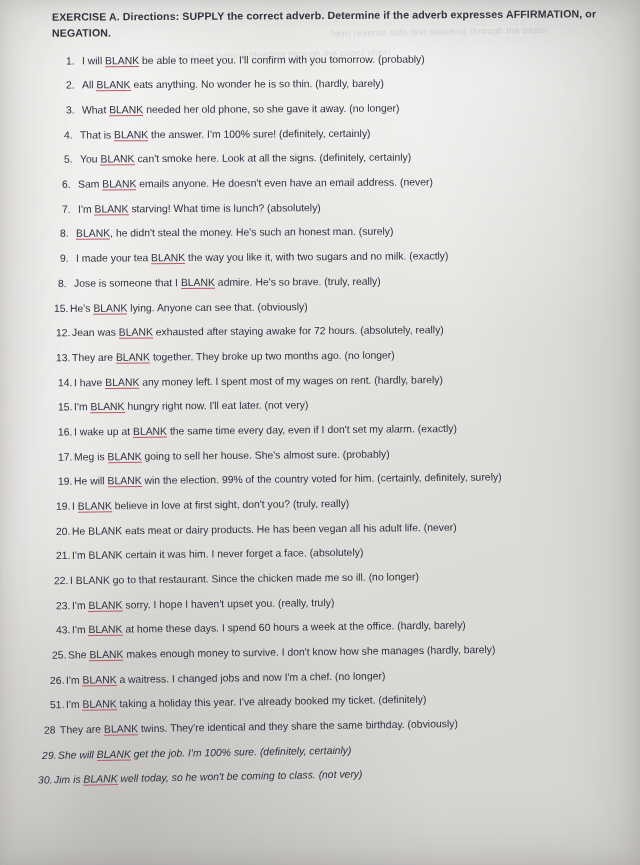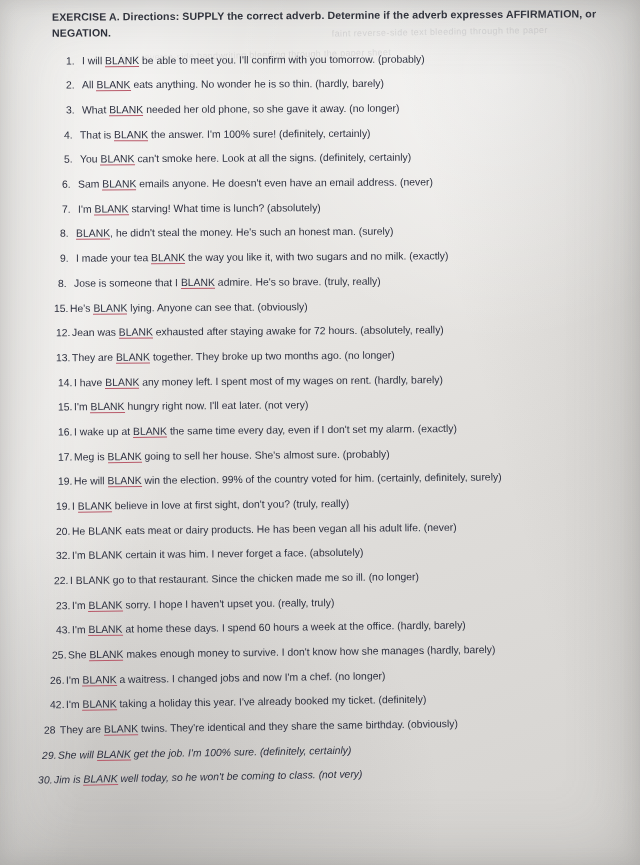--- a/index.html
+++ b/index.html
@@ -169,27 +169,27 @@
         <li class="item"><span class="num">15.</span><span>He's </span><span class="blank">BLANK</span><span> lying. Anyone can see that. (obviously)</span></li>
         <li class="item"><span class="num">12.</span><span>Jean was </span><span class="blank">BLANK</span><span> exhausted after staying awake for 72 hours. (absolutely, really)</span></li>
         <li class="item"><span class="num">13.</span><span>They are </span><span class="blank">BLANK</span><span> together. They broke up two months ago. (no longer)</span></li>
         <li class="item"><span class="num">14.</span><span>I have </span><span class="blank">BLANK</span><span> any money left. I spent most of my wages on rent. (hardly, barely)</span></li>
         <li class="item"><span class="num">15.</span><span>I'm </span><span class="blank">BLANK</span><span> hungry right now. I'll eat later. (not very)</span></li>
         <li class="item"><span class="num">16.</span><span>I wake up at </span><span class="blank">BLANK</span><span> the same time every day, even if I don't set my alarm. (exactly)</span></li>
         <li class="item"><span class="num">17.</span><span>Meg is </span><span class="blank">BLANK</span><span> going to sell her house. She's almost sure. (probably)</span></li>
         <li class="item"><span class="num">19.</span><span>He will </span><span class="blank">BLANK</span><span> win the election. 99% of the country voted for him. (certainly, definitely, surely)</span></li>
         <li class="item"><span class="num">19.</span><span>I </span><span class="blank">BLANK</span><span> believe in love at first sight, don't you? (truly, really)</span></li>
         <li class="item"><span class="num">20.</span><span>He </span><span class="blank plain">BLANK</span><span> eats meat or dairy products. He has been vegan all his adult life. (never)</span></li>
-        <li class="item"><span class="num">32.</span><span>I'm </span><span class="blank plain">BLANK</span><span> certain it was him. I never forget a face. (absolutely)</span></li>
+        <li class="item"><span class="num">21.</span><span>I'm </span><span class="blank plain">BLANK</span><span> certain it was him. I never forget a face. (absolutely)</span></li>
         <li class="item"><span class="num">22.</span><span>I </span><span class="blank plain">BLANK</span><span> go to that restaurant.  Since the chicken made me so ill. (no longer)</span></li>
         <li class="item"><span class="num">23.</span><span>I'm </span><span class="blank">BLANK</span><span> sorry. I hope I haven't upset you. (really, truly)</span></li>
         <li class="item"><span class="num">43.</span><span>I'm </span><span class="blank">BLANK</span><span> at home these days. I spend 60 hours a week at the office. (hardly, barely)</span></li>
         <li class="item"><span class="num">25.</span><span>She </span><span class="blank">BLANK</span><span> makes enough money to survive. I don't know how she manages (hardly, barely)</span></li>
         <li class="item"><span class="num">26.</span><span>I'm </span><span class="blank">BLANK</span><span> a waitress. I changed jobs and now I'm a chef. (no longer)</span></li>
-        <li class="item"><span class="num">42.</span><span>I'm </span><span class="blank">BLANK</span><span> taking a holiday this year. I've already booked my ticket. (definitely)</span></li>
+        <li class="item"><span class="num">51.</span><span>I'm </span><span class="blank">BLANK</span><span> taking a holiday this year. I've already booked my ticket. (definitely)</span></li>
         <li class="item"><span class="num">28</span><span>They are </span><span class="blank">BLANK</span><span> twins. They're identical and they share the same birthday. (obviously)</span></li>
         <li class="item"><span class="num">29.</span><span>She will </span><span class="blank">BLANK</span><span> get the job. I'm 100% sure. (definitely, certainly)</span></li>
         <li class="item"><span class="num">30.</span><span>Jim is </span><span class="blank">BLANK</span><span> well today, so he won't be coming to class. (not very)</span></li>
       </ol>
 
   </div>
 
   <div class="vignette"></div>
 </div>
 

